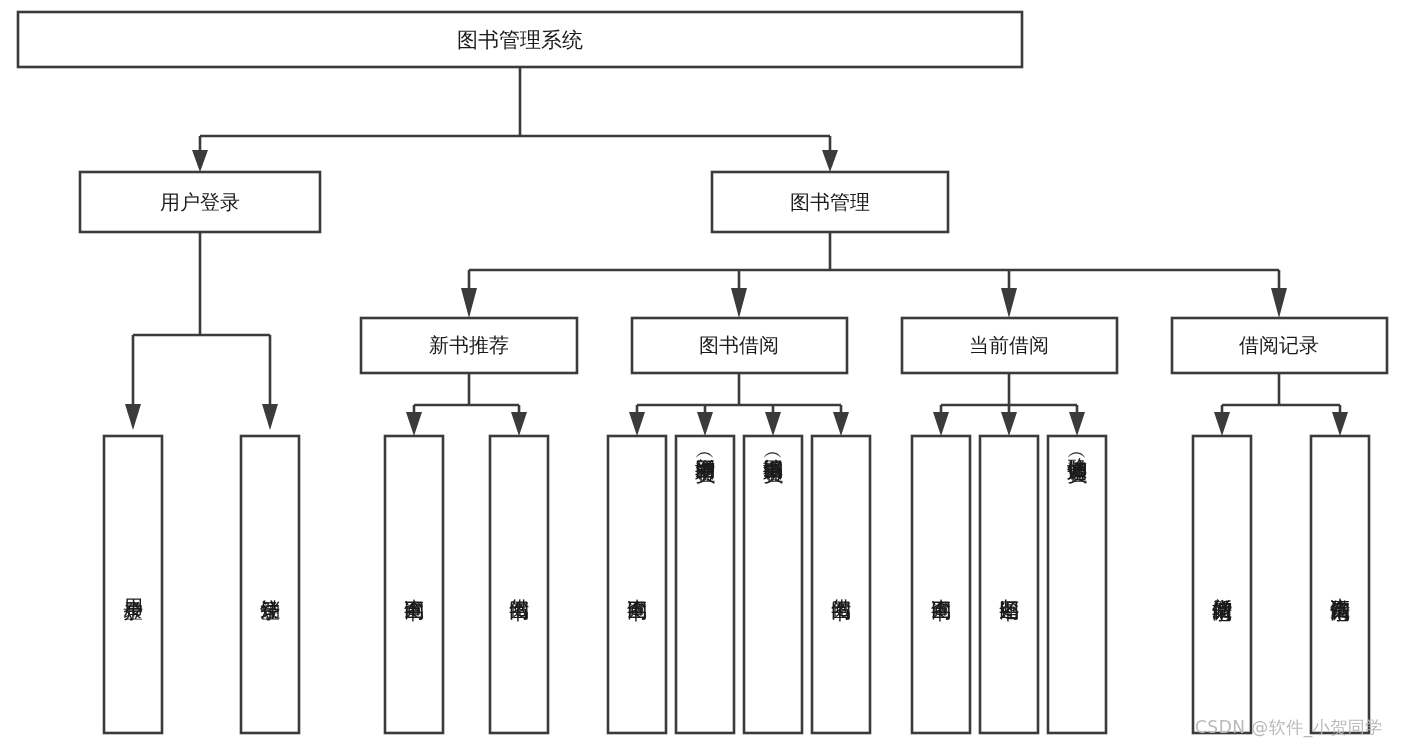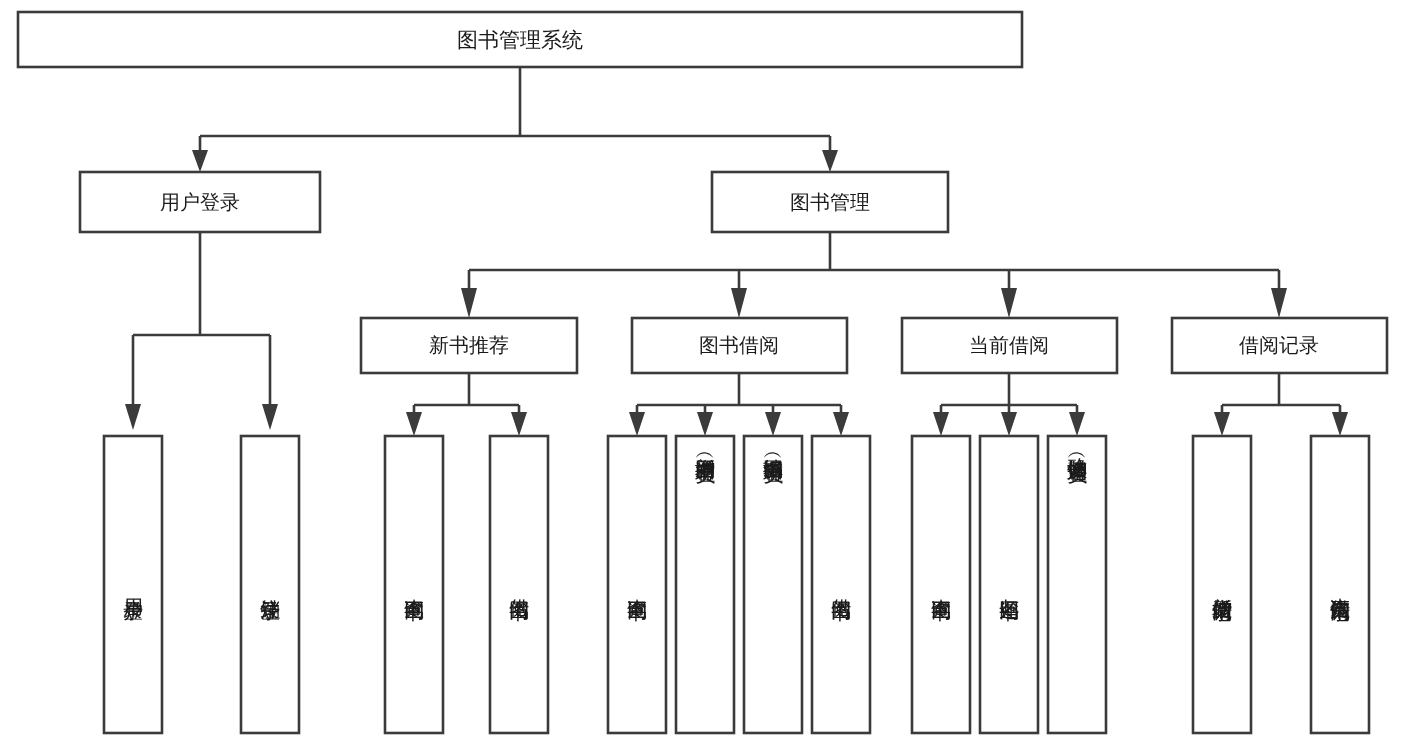--- a/index.html
+++ b/index.html
@@ -242,14 +242,15 @@
     <span class="leaf-text">确认归还（管理员）</span>
   </div>
 
   <div class="leaf-text-wrap" style="left:1193px; top:436px; width:58px; height:297px; align-items:center;">
     <span class="leaf-text">新增借阅记录</span>
   </div>
   <div class="leaf-text-wrap" style="left:1311px; top:436px; width:58px; height:297px; align-items:center;">
     <span class="leaf-text">查询借阅记录</span>
   </div>
 
+  <div class="watermark" style="left:1195px; top:716px;">CSDN @软件_小贺同学</div>
 
 </div>
 
 </body></html>

